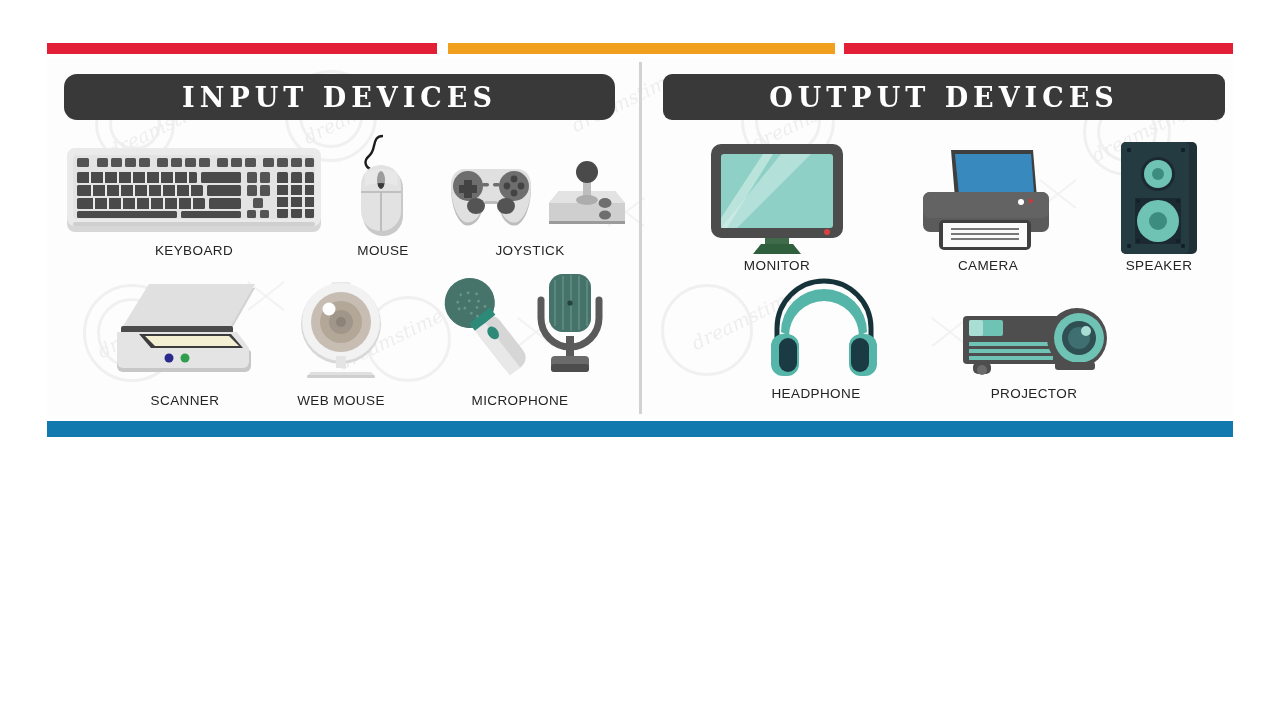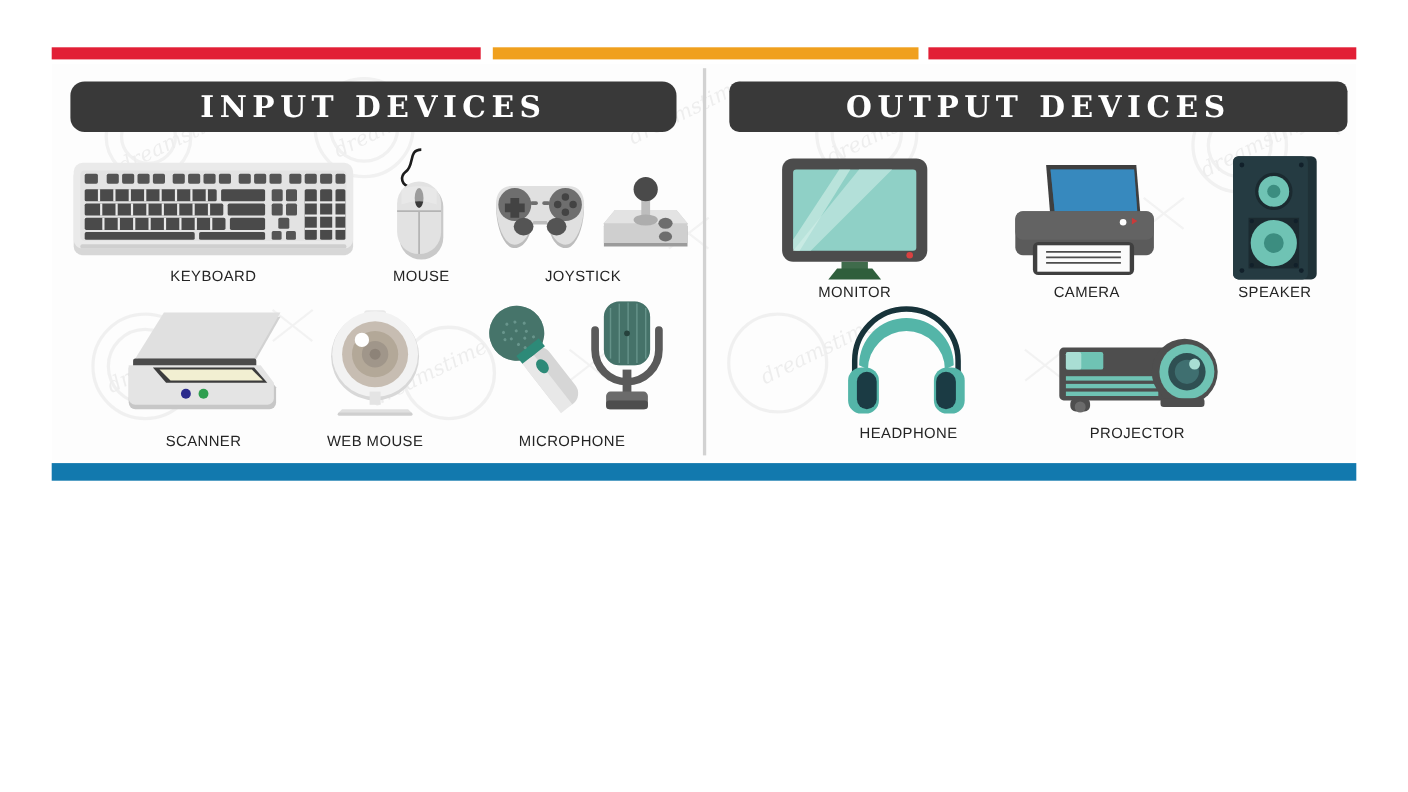--- a/index.html
+++ b/index.html
@@ -480,21 +480,21 @@
       <div class="icon-box" style="left:118px; top:214px;">
         <svg width="118" height="110" viewBox="0 0 118 110">
           <path d="M12 78 V56 a47 47 0 0 1 94 0 V78" fill="none" stroke="#17333a" stroke-width="5"></path>
           <path d="M16 60 a43 43 0 0 1 86 0 l-8 4 a35 35 0 0 0 -70 0 Z" fill="#54b5a8"></path>
           <rect x="6" y="62" width="28" height="42" rx="12" fill="#54b5a8"></rect>
           <rect x="84" y="62" width="28" height="42" rx="12" fill="#54b5a8"></rect>
           <rect x="14" y="66" width="18" height="34" rx="9" fill="#1b3b44"></rect>
           <rect x="86" y="66" width="18" height="34" rx="9" fill="#1b3b44"></rect>
         </svg>
       </div>
-      <div class="dev-label" style="left:100px; top:328px; width:158px;">HEADPHONE</div>
+      <div class="dev-label" style="left:90px; top:328px; width:158px;">HEADPHONE</div>
 
       <div class="icon-box" style="left:308px; top:240px;">
         <svg width="158" height="82" viewBox="0 0 158 82">
           <rect x="8" y="18" width="120" height="48" rx="4" fill="#4e4e4e"></rect>
           <rect x="14" y="22" width="34" height="16" rx="2" fill="#6fc3b4"></rect>
           <rect x="14" y="22" width="14" height="16" rx="2" fill="#a9ded4"></rect>
           <g fill="#6fc3b4">
             <rect x="14" y="44" width="84" height="4"></rect>
             <rect x="14" y="51" width="84" height="4"></rect>
             <rect x="14" y="58" width="84" height="4"></rect>

